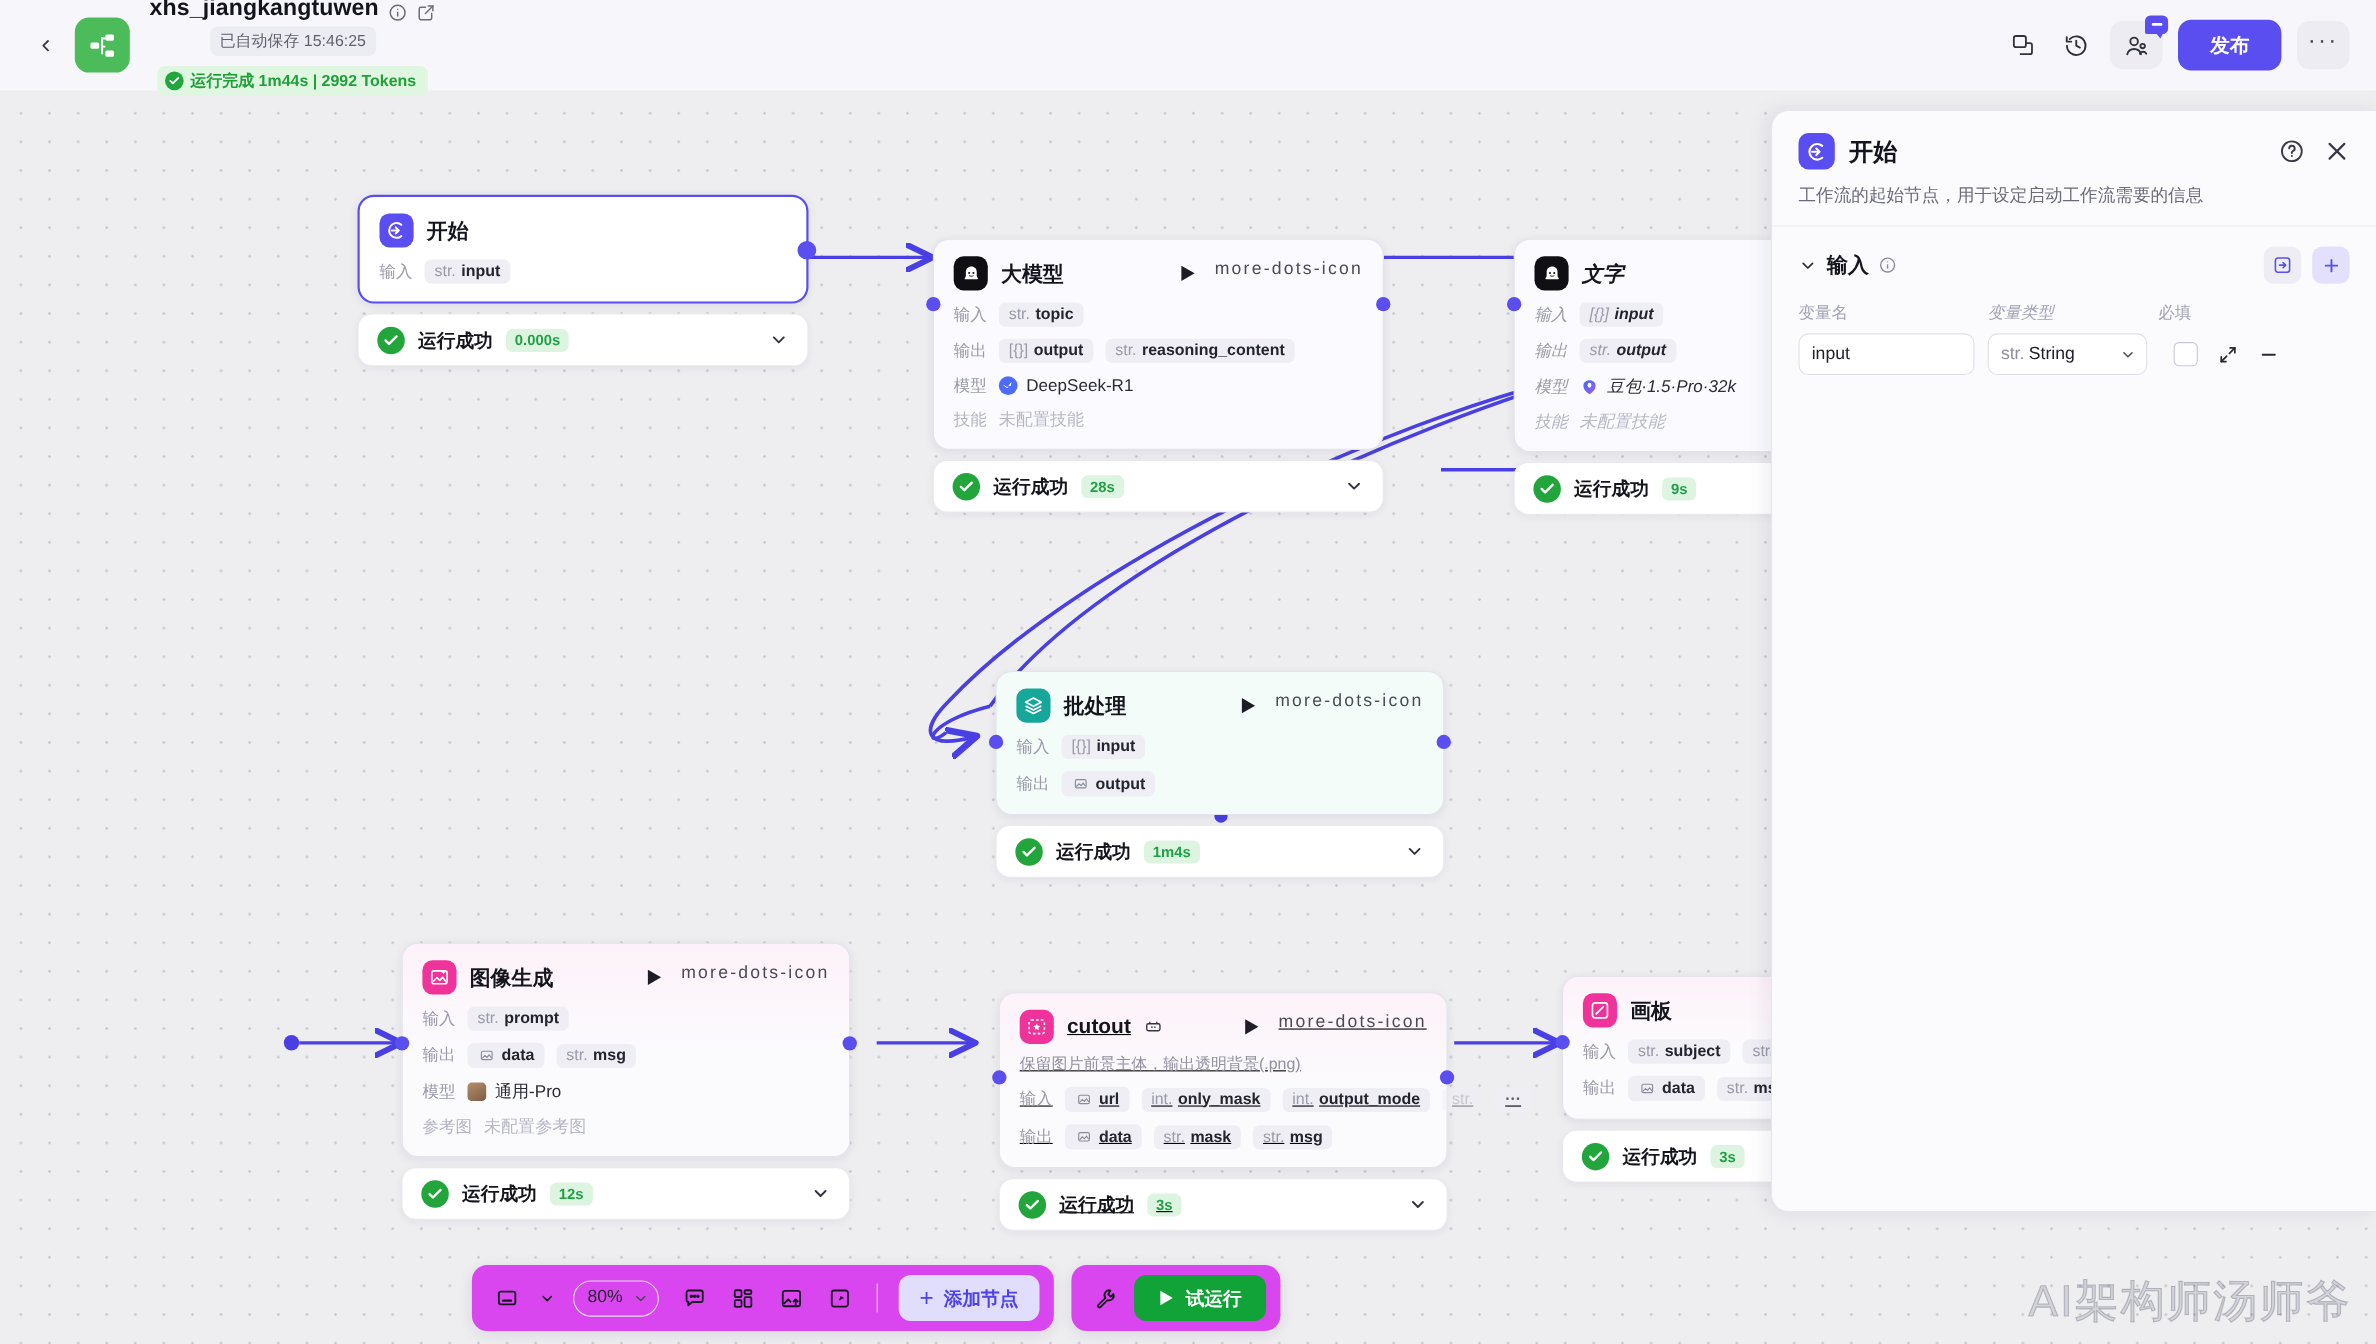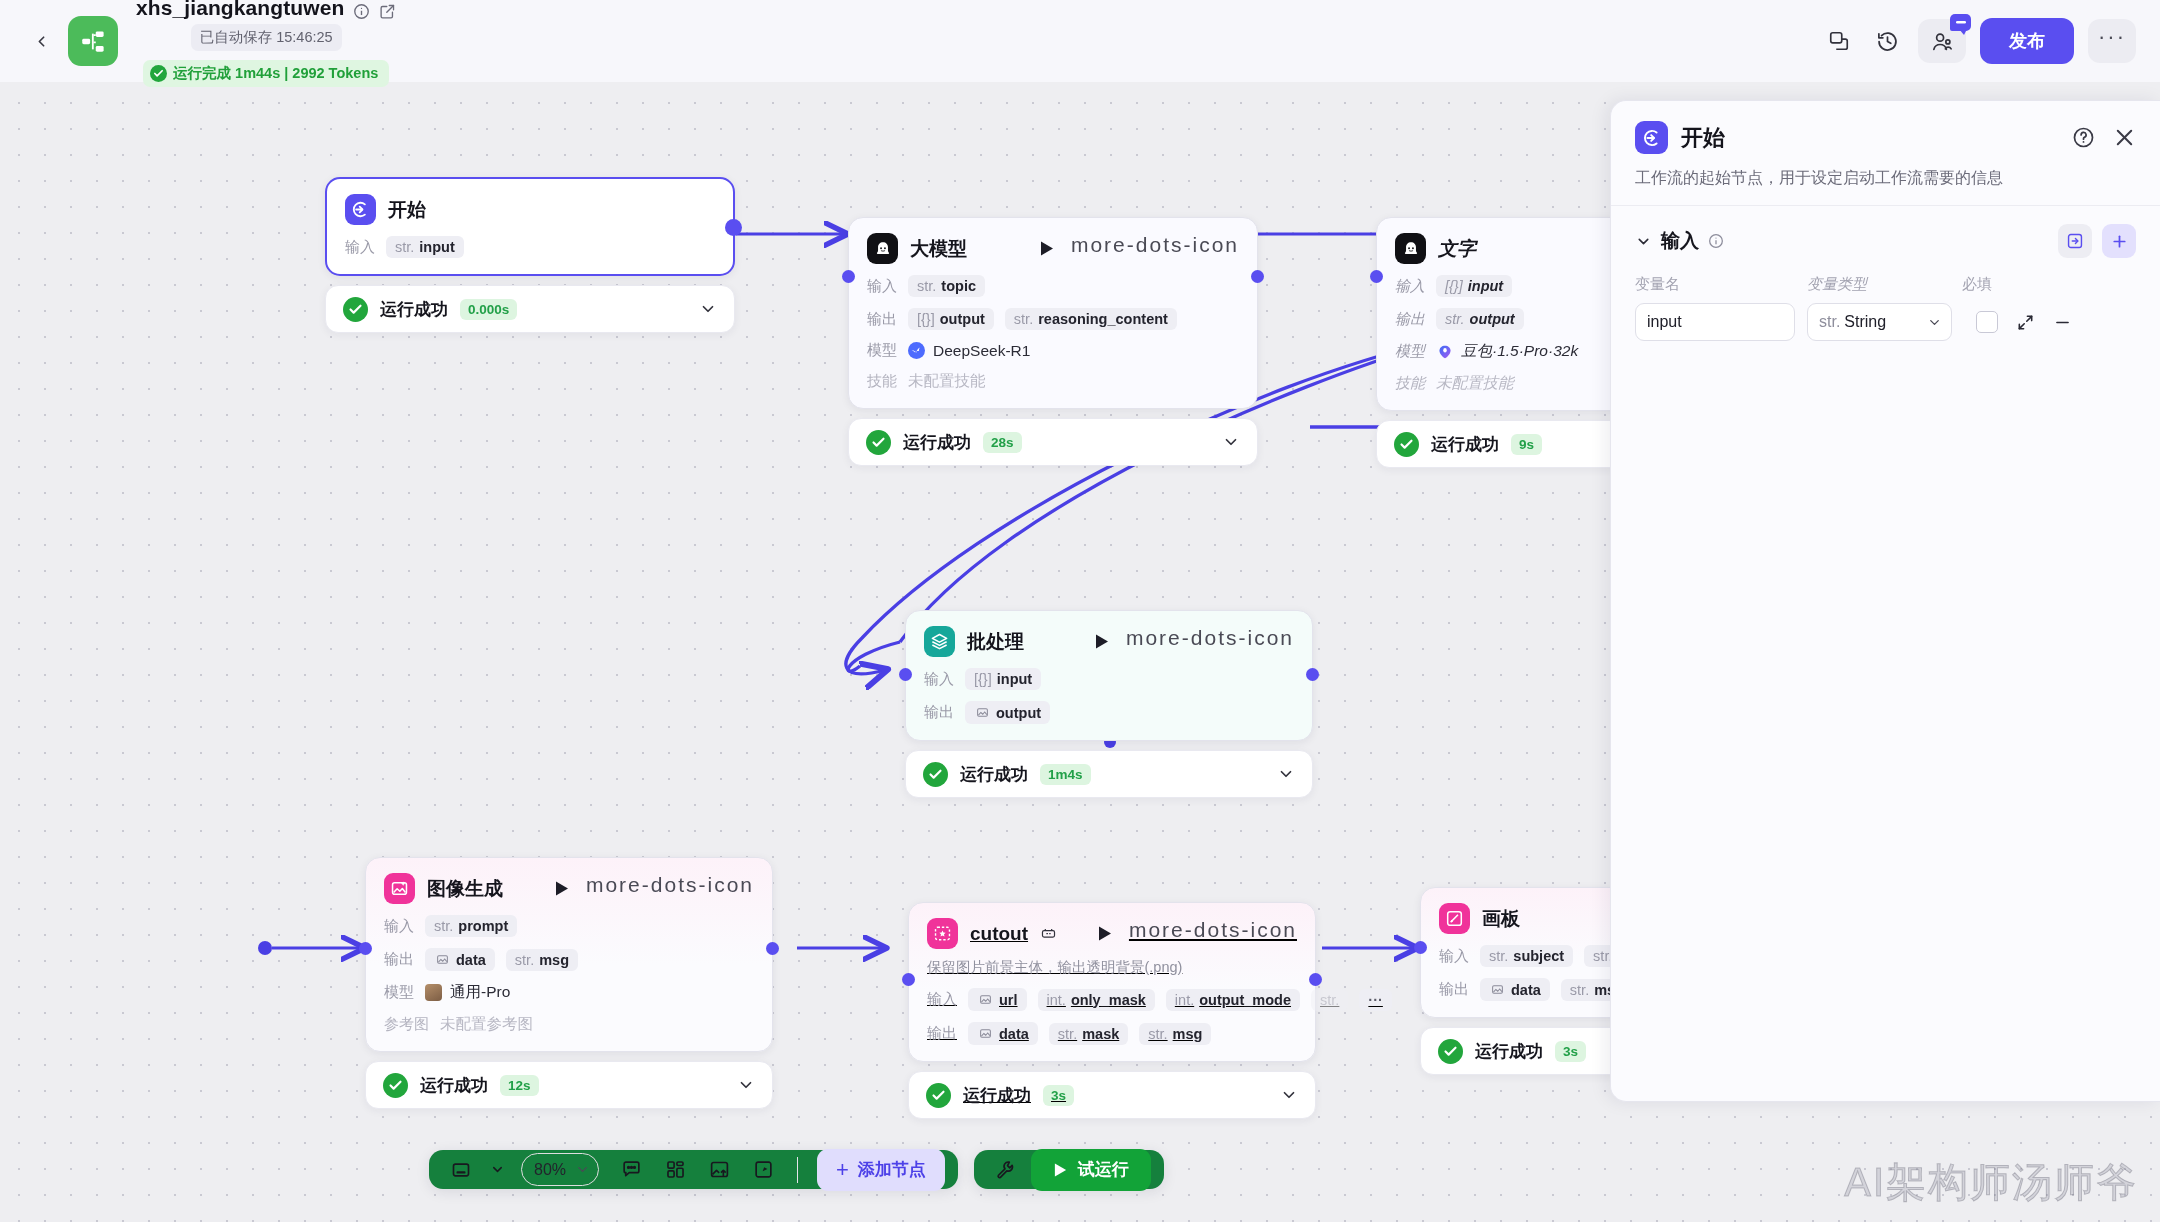--- a/index.html
+++ b/index.html
@@ -101,21 +101,21 @@
   }
   .node-card.selected { border: 2px solid #5a4ef0; }
   .nh { display: flex; align-items: center; gap: 12px; }
   .nh-ico {
     width: 31px; height: 31px; border-radius: 9px; flex: none;
     display: flex; align-items: center; justify-content: center;
   }
   .nh-title { font-size: 19px; font-weight: 700; color: #15151d; }
   .nh-actions { margin-left: auto; display: flex; align-items: center; gap: 16px; }
   .play-ic { color: #1d1d27; cursor: pointer; display:flex; }
-  .dots-ic { color: #4a4a55; font-size: 21px; letter-spacing: 2px; cursor: pointer; line-height: 10px; padding-bottom:7px;}
+  .dots-ic { color: #4a4a55; font-size: 16px; letter-spacing: 2px; cursor: pointer; line-height: 10px; padding-bottom:7px;}
   .nrow { display: flex; align-items: center; gap: 11px; margin-top: 11px; }
   .nlabel { font-size: 15px; color: #9a9aa8; flex: none; }
   .nlabel.dim { color: #b4b4c0; }
   .tag {
     background: #eeeef4; border-radius: 6px; padding: 3px 9px;
     font-size: 14.5px; color: #24242e; font-weight: 700;
     display: flex; align-items: center; gap: 5px; white-space: nowrap;
   }
   .tag .ty { color: #9a9aa8; font-weight: 400; }
   .tag.ghost { opacity: .45; }
@@ -163,21 +163,21 @@
     background-size: 26px 26px;
     background-position: 10px 12px;
   }
 
   
   .bottombar {
     position: absolute; left: 429px; top: 1150px;
     display: flex; align-items: center; gap: 16px; z-index: 25;
   }
   .bb-group {
-    background: #15803d; border-radius: 14px; height: 39px;
+    background: #d946ef; border-radius: 14px; height: 60px;
     box-shadow: 0 3px 14px rgba(30,30,60,.10);
     display: flex; align-items: center; padding: 0 13px; gap: 6px;
   }
   .bb-ic {
     width: 38px; height: 38px; border-radius: 8px; cursor: pointer;
     display: flex; align-items: center; justify-content: center; color: #26262f;
   }
   .zoom-sel {
     height: 33px; min-width: 78px; border: 1px solid #dededf; border-radius: 17px;
     display: flex; align-items: center; justify-content: space-between; gap: 4px;

